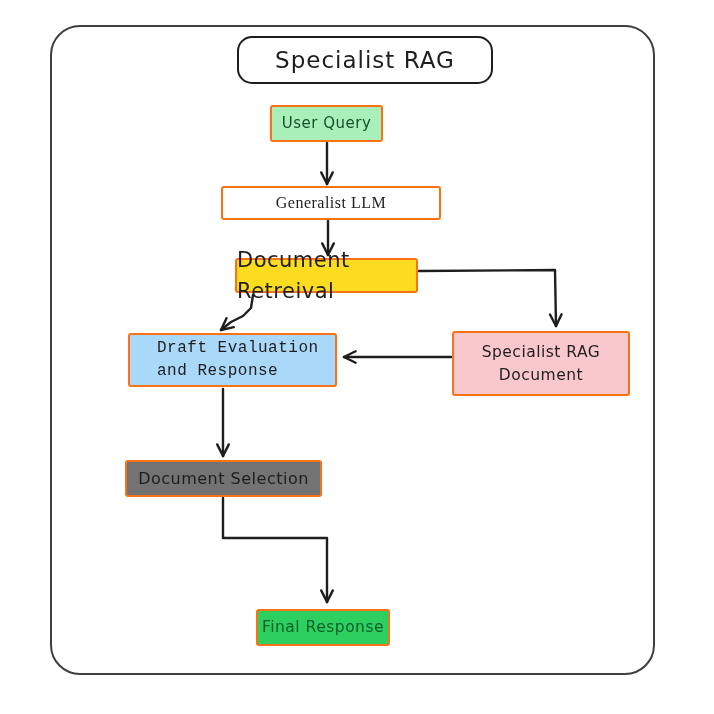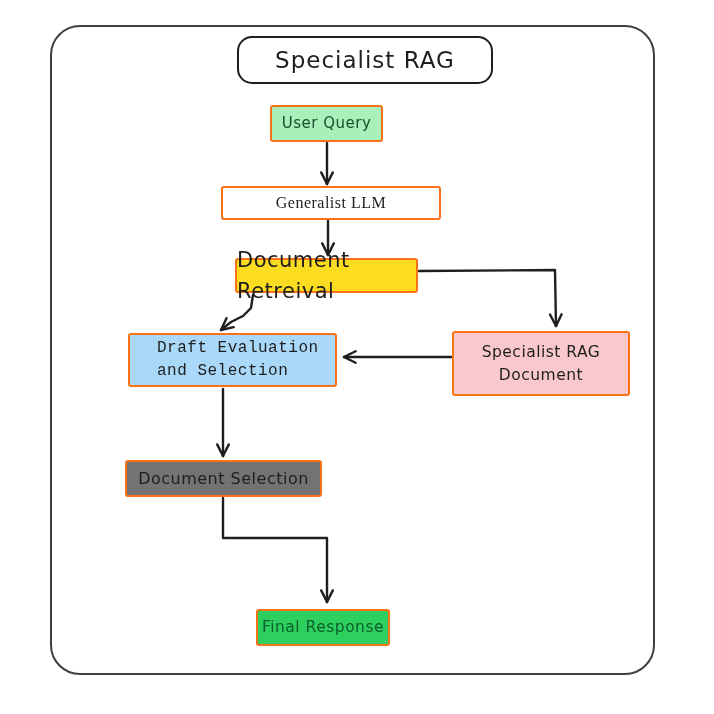--- a/index.html
+++ b/index.html
@@ -145,21 +145,21 @@
     <span>Document Retreival</span>
   </div>
 
   <div class="node box-specialist-drafter">
     <span>Specialist RAG</span>
     <span>Document</span>
   </div>
 
   <div class="node box-draft-evaluation">
     <span>Draft Evaluation</span>
-    <span>and Selection</span>
+    <span>and Response</span>
   </div>
 
   <div class="node box-document-selection">
     <span>Document Selection</span>
   </div>
 
   <div class="node box-final-response">
     <span>Final Response</span>
   </div>
 

